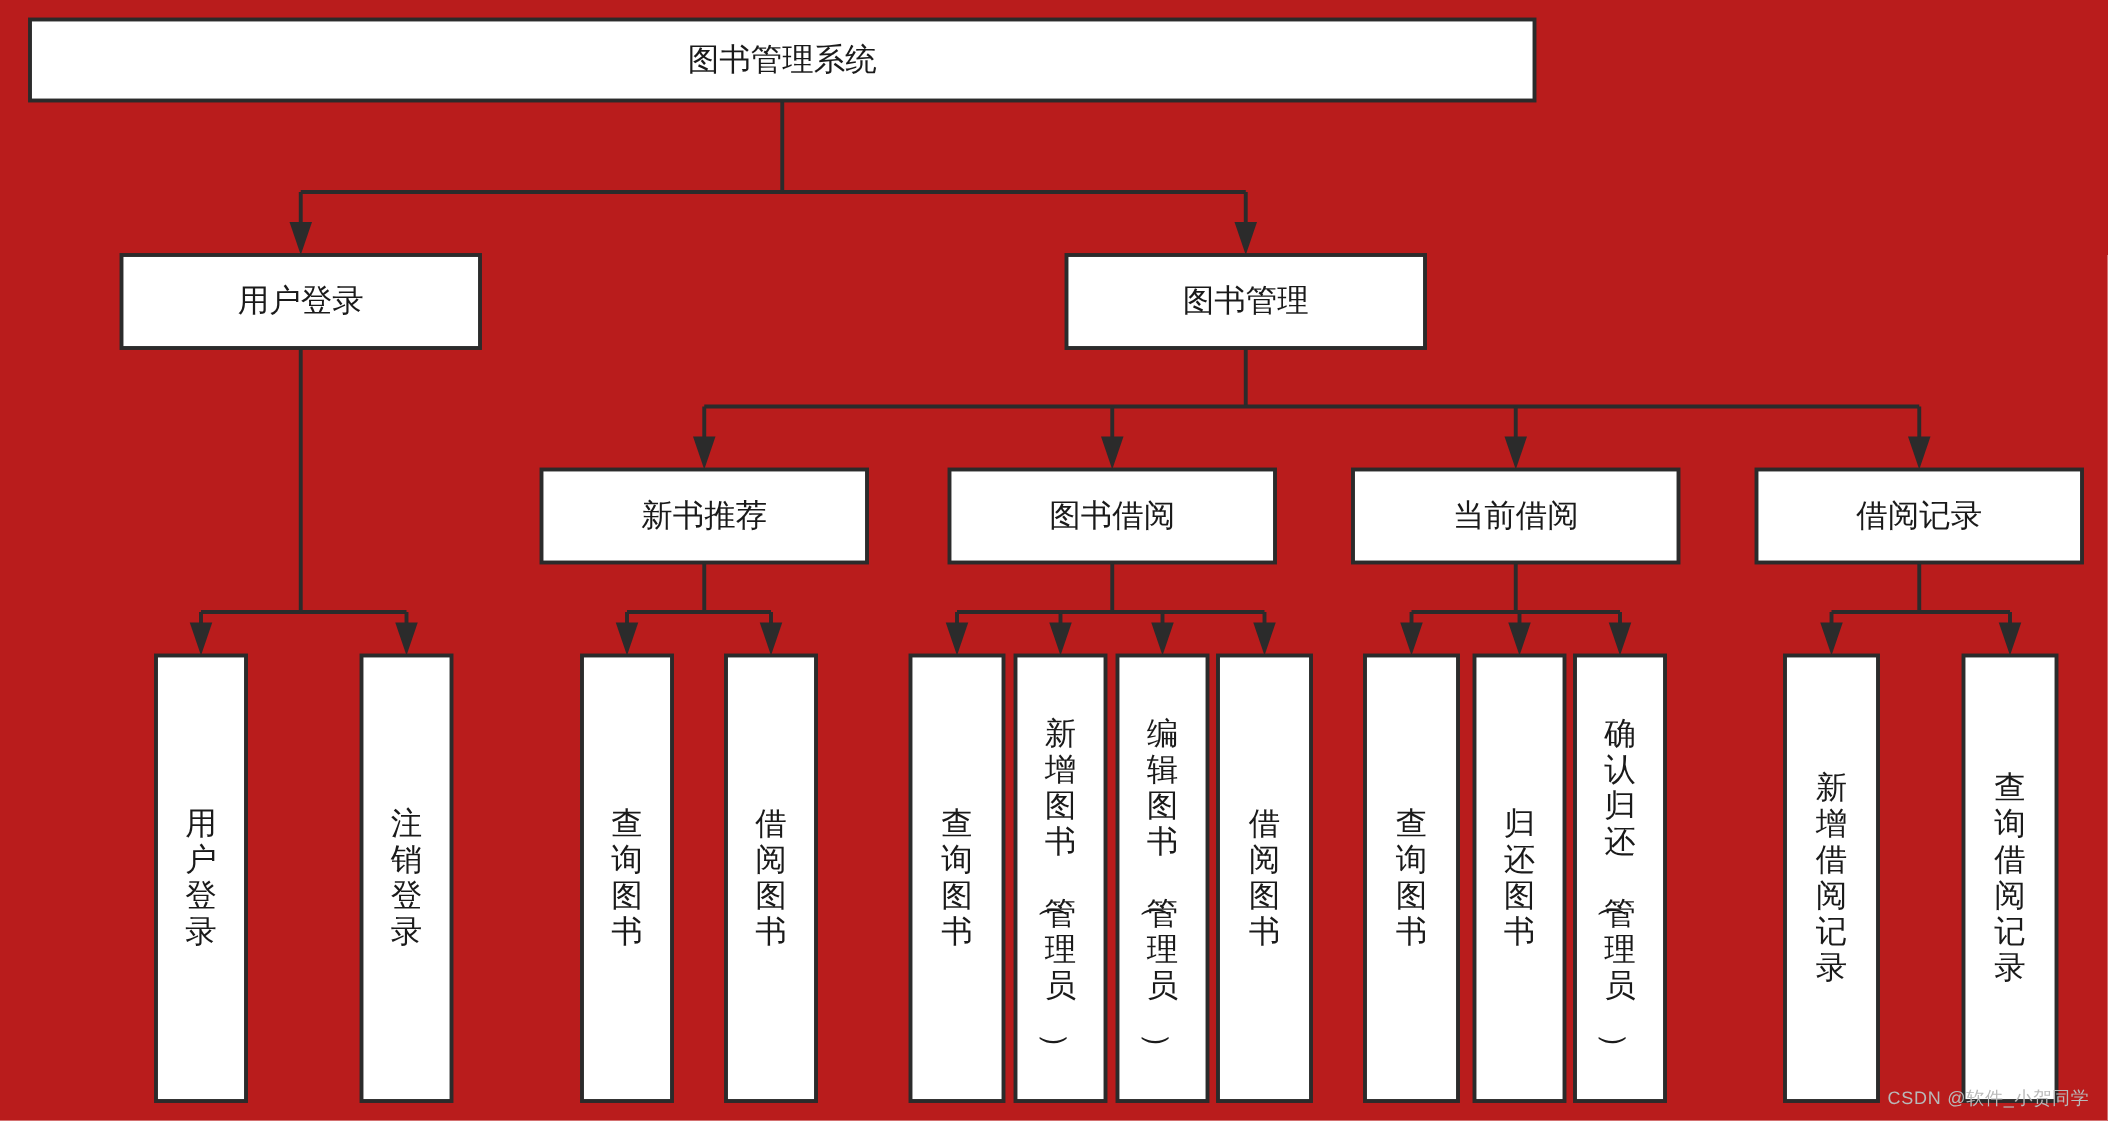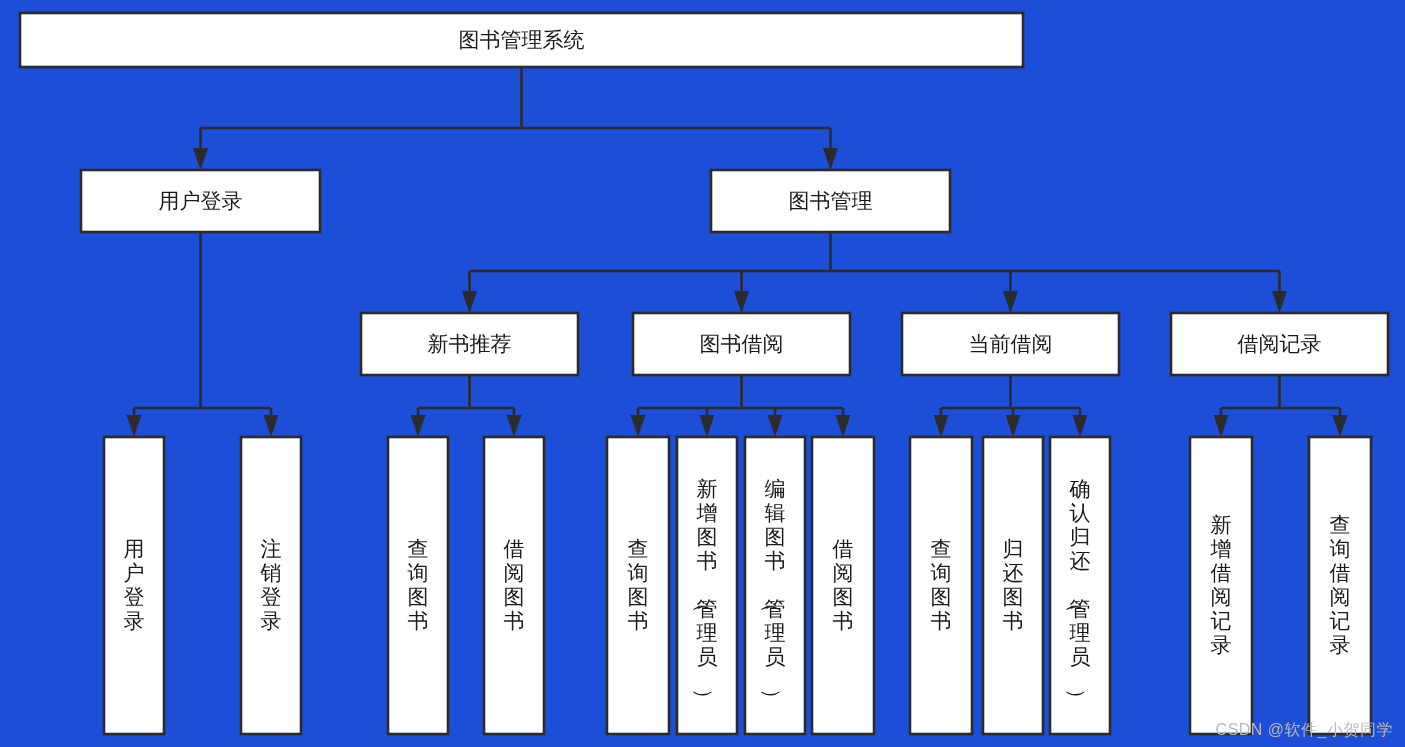--- a/index.html
+++ b/index.html
@@ -11,21 +11,21 @@
   body {
     width: 1405px;
     height: 747px;
     font-family: "Liberation Sans", "DejaVu Sans", sans-serif;
     overflow: hidden;
   }
   #diagram-root {
     position: relative;
     width: 1405px;
     height: 747px;
-    background: #1d4ed8;
+    background: #b91c1c;
   }
   svg.diagram-canvas {
     position: absolute;
     left: 0;
     top: 0;
     width: 1405px;
     height: 747px;
     display: block;
   }
   .node-box {
@@ -54,21 +54,21 @@
     font-family: "Liberation Sans", "DejaVu Sans", sans-serif;
     font-size: 21px;
     fill: #1a1a1a;
     text-anchor: middle;
   }
   .watermark-text {
     position: absolute;
     right: 12px;
     bottom: 6px;
     font-family: "Liberation Sans", "DejaVu Sans", sans-serif;
-    font-size: 16px;
+    font-size: 12px;
     color: #b9b9b9;
     white-space: nowrap;
     letter-spacing: 0.5px;
     pointer-events: none;
   }
 </style>
 </head>
 <body>
 
 <div id="diagram-root">

